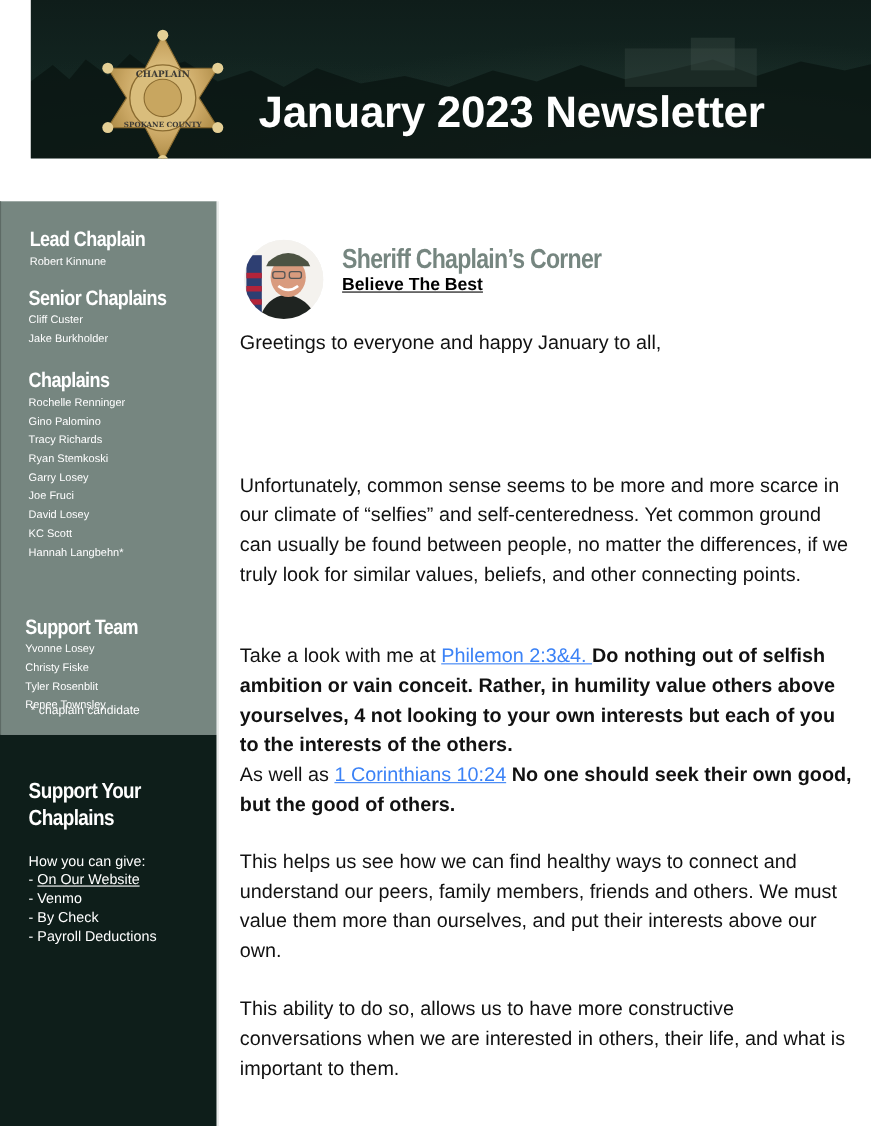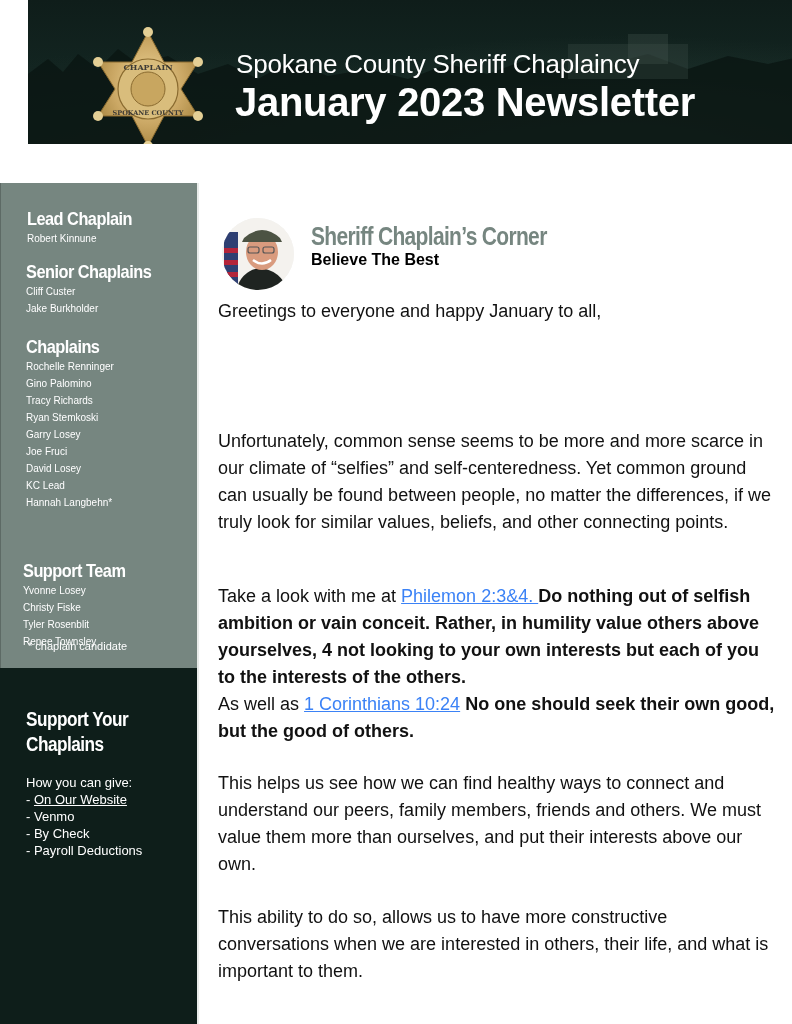--- a/index.html
+++ b/index.html
@@ -62,21 +62,21 @@
     position: absolute; left: 222px; top: 218px; width: 72px; height: 72px;
     border-radius: 50%; overflow: hidden; background: #f2f2f2;
   }
   .corner-title {
     position: absolute; left: 311px; top: 222px;
     color: #768680; font-size: 25px; font-weight: 700; letter-spacing: -0.8px;
     transform: scaleX(0.84); transform-origin: left center; white-space: nowrap;
   }
   .corner-sub {
     position: absolute; left: 311px; top: 251px;
-    color: #000000; font-size: 16px; font-weight: 700; 
+    color: #000000; font-size: 16px; font-weight: 700; text-decoration: underline;
     white-space: nowrap;
   }
   .para {
     position: absolute; left: 218px; width: 560px;
     color: #111111; font-size: 18px; line-height: 27px;
   }
   .para a { color: #3b82f6; text-decoration: underline; }
   .para .verse { font-weight: 700; }
 </style>
 </head>
@@ -103,21 +103,20 @@
     <circle cx="112" cy="92" r="5" fill="#e4cf95"></circle>
     <circle cx="62" cy="122" r="5" fill="#e4cf95"></circle>
     <circle cx="12" cy="92" r="5" fill="#e4cf95"></circle>
     <circle cx="12" cy="38" r="5" fill="#e4cf95"></circle>
     <circle cx="62" cy="65" r="30" fill="#d9bd7c" stroke="#8a6b30" stroke-width="1.2"></circle>
     <circle cx="62" cy="65" r="17" fill="#c8a660" stroke="#8a6b30" stroke-width="1"></circle>
     <text x="62" y="46" text-anchor="middle" font-family="DejaVu Serif, serif" font-size="8" font-weight="700" fill="#3c3a35">CHAPLAIN</text>
     <text x="62" y="91" text-anchor="middle" font-family="DejaVu Serif, serif" font-size="6.5" font-weight="700" fill="#3c3a35">SPOKANE COUNTY</text>
   </svg>
 
-  <div class="title-small">Spokane County Sheriff Chaplaincy</div>
   <div class="title-big">January 2023 Newsletter</div>
 </div>
 
 <div class="sidebar-top"></div>
 <div class="sidebar-bottom"></div>
 <div class="sidebar-edge"></div>
 
 <div class="sb-group" style="top:208px;">
   <div class="sb-head">Lead Chaplain</div>
   <div class="sb-name">Robert Kinnune</div>
@@ -131,21 +130,21 @@
 
 <div class="sb-group" style="top:336px; left:26px;">
   <div class="sb-head">Chaplains</div>
   <div class="sb-name">Rochelle Renninger</div>
   <div class="sb-name">Gino Palomino</div>
   <div class="sb-name">Tracy Richards</div>
   <div class="sb-name">Ryan Stemkoski</div>
   <div class="sb-name">Garry Losey</div>
   <div class="sb-name">Joe Fruci</div>
   <div class="sb-name">David Losey</div>
-  <div class="sb-name">KC Lead</div>
+  <div class="sb-name">KC Scott</div>
   <div class="sb-name">Hannah Langbehn*</div>
 </div>
 
 <div class="sb-group" style="top:560px; left:23px;">
   <div class="sb-head">Support Team</div>
   <div class="sb-name">Yvonne Losey</div>
   <div class="sb-name">Christy Fiske</div>
   <div class="sb-name">Tyler Rosenblit</div>
   <div class="sb-name">Renee Townsley</div>
 </div>

